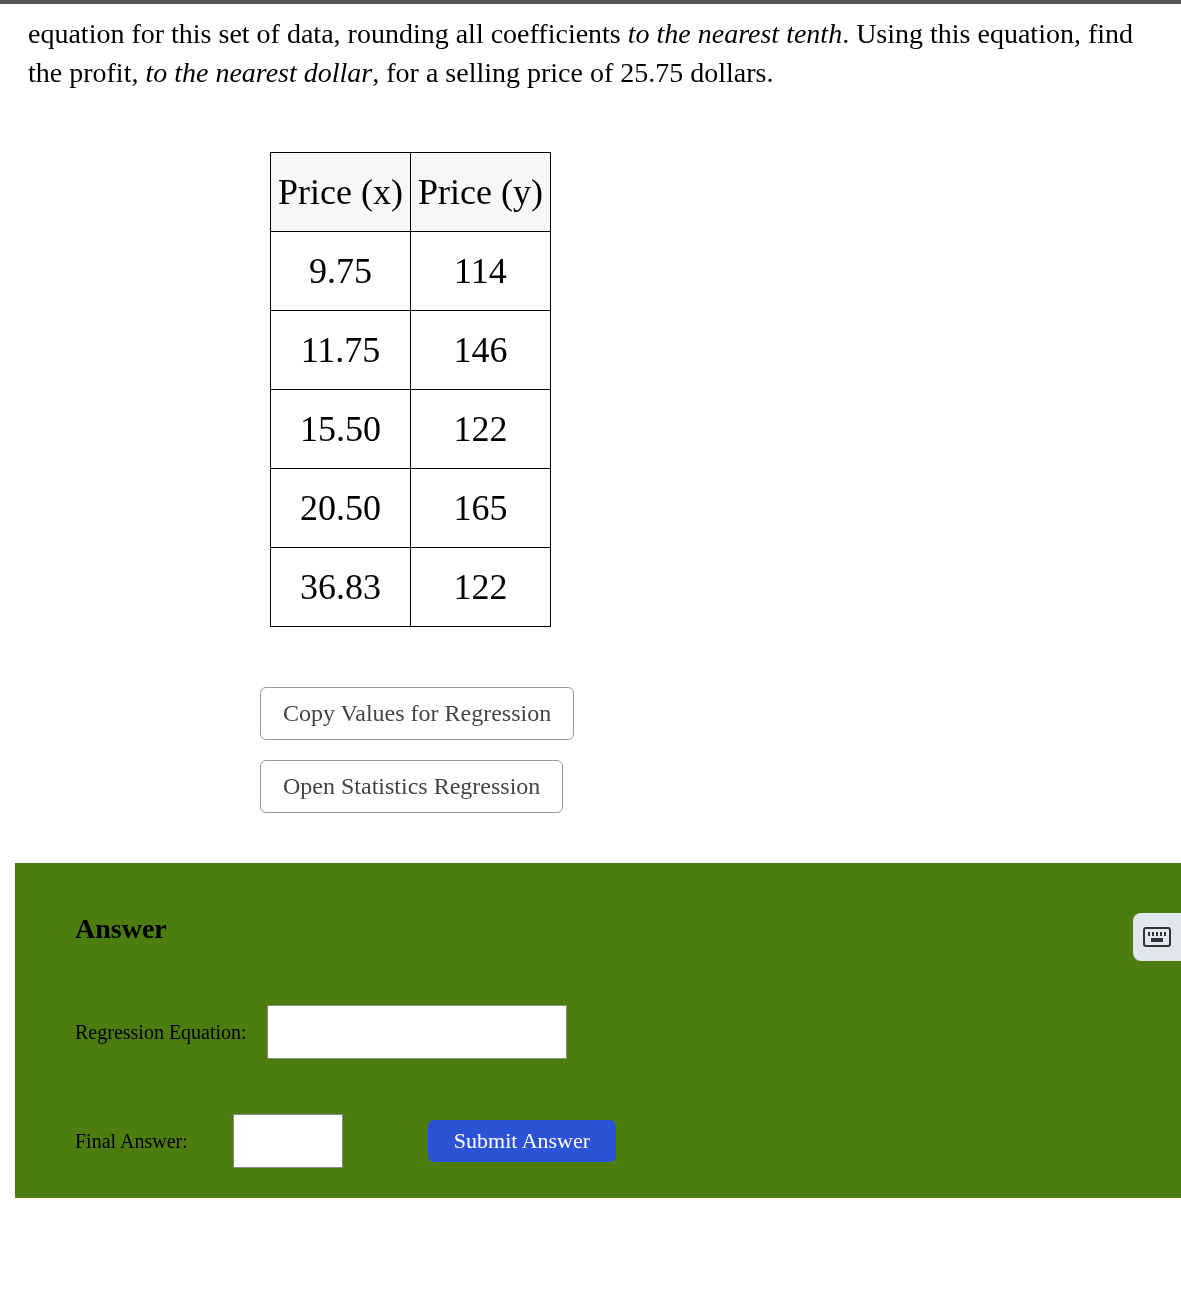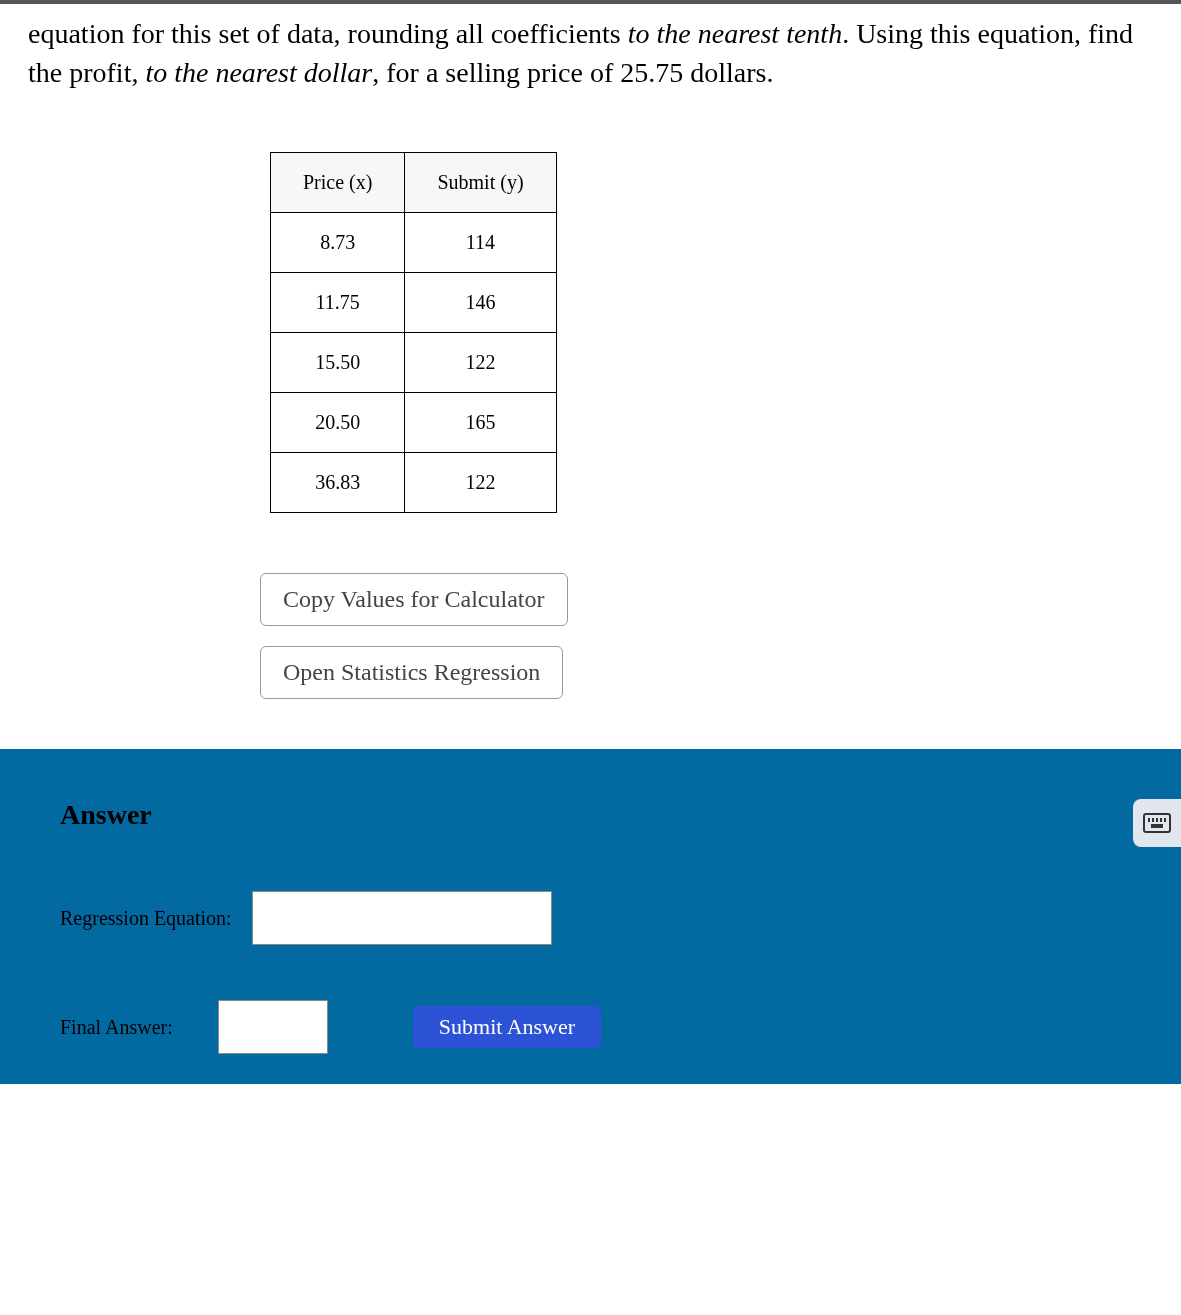--- a/index.html
+++ b/index.html
@@ -32,23 +32,23 @@
       justify-content: flex-start;
       padding-left: 270px;
       margin-top: 40px;
       margin-bottom: 60px;
     }
     table {
       border-collapse: collapse;
     }
     th, td {
       border: 1.5px solid #000;
-      padding: 18px 32px;
+      padding: 18px 7px;
       text-align: center;
-      font-size: 20px;
+      font-size: 36px;
       font-family: Georgia, 'Times New Roman', serif;
     }
     th {
       font-weight: normal;
       background: #f7f7f7;
     }
     .helper-buttons {
       padding-left: 260px;
       display: flex;
       flex-direction: column;
@@ -60,23 +60,24 @@
       border: 1px solid #999;
       border-radius: 6px;
       background: #fff;
       color: #444;
       font-size: 24px;
       font-family: Georgia, 'Times New Roman', serif;
       padding: 12px 22px;
       cursor: pointer;
     }
     .answer-section {
-      background: #0369a1;
+      background: #4d7c0f;
       padding: 50px 30px 30px 60px;
       position: relative;
+      margin-left: 15px;
     }
     .answer-heading {
       font-weight: bold;
       font-size: 28px;
       margin-bottom: 60px;
     }
     .kbd-toggle {
       position: absolute;
       right: 0;
       top: 50px;
@@ -156,26 +157,26 @@
 
 <div class="question-text">
   <span>equation for this set of data, rounding all coefficients </span><span class="italic">to the nearest tenth</span><span>. Using this equation, find the profit, </span><span class="italic">to the nearest dollar</span><span>, for a selling price of 25.75 dollars.</span>
 </div>
 
 <div class="table-container">
   <table>
     <thead>
       <tr>
         <th>Price (x)</th>
-        <th>Submit (y)</th>
+        <th>Price (y)</th>
       </tr>
     </thead>
     <tbody>
       <tr>
-        <td>8.73</td>
+        <td>9.75</td>
         <td>114</td>
       </tr>
       <tr>
         <td>11.75</td>
         <td>146</td>
       </tr>
       <tr>
         <td>15.50</td>
         <td>122</td>
       </tr>
@@ -185,21 +186,21 @@
       </tr>
       <tr>
         <td>36.83</td>
         <td>122</td>
       </tr>
     </tbody>
   </table>
 </div>
 
 <div class="helper-buttons">
-  <button class="helper-btn">Copy Values for Calculator</button>
+  <button class="helper-btn">Copy Values for Regression</button>
   <button class="helper-btn">Open Statistics Regression</button>
 </div>
 
 <div class="answer-section">
   <div class="answer-heading">Answer</div>
 
   <div class="kbd-toggle">
     <div class="kbd-icon"></div>
   </div>
 

